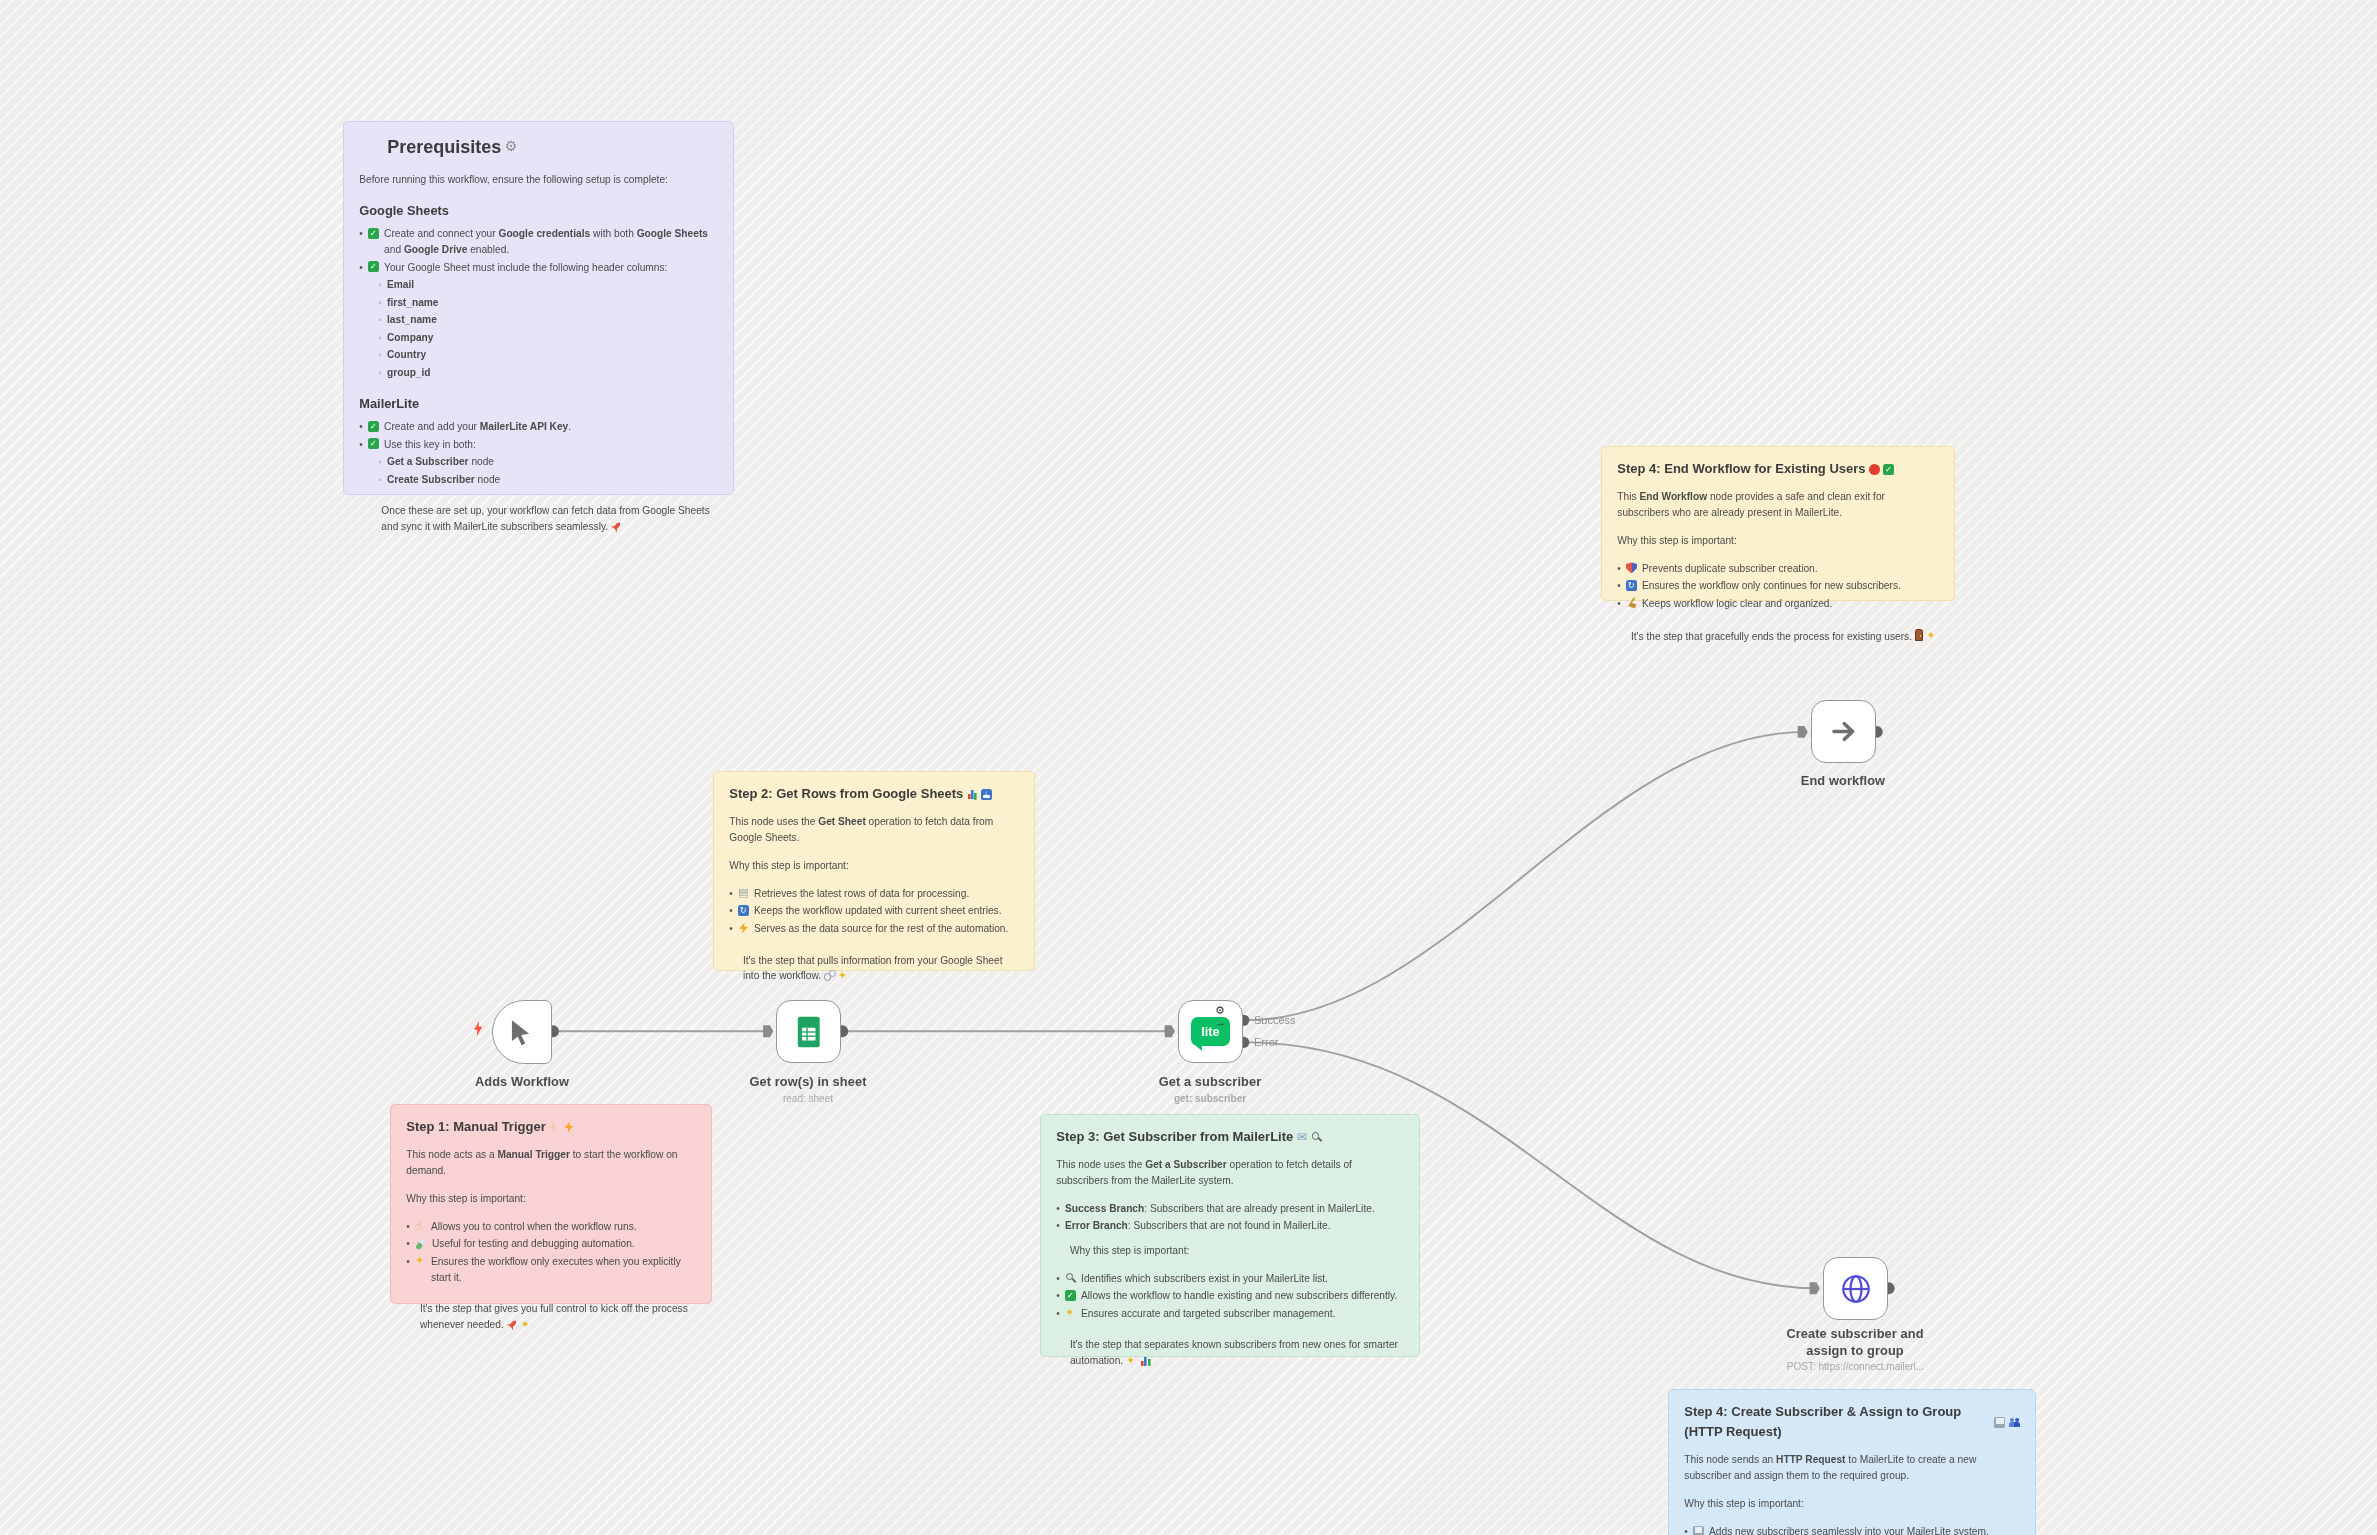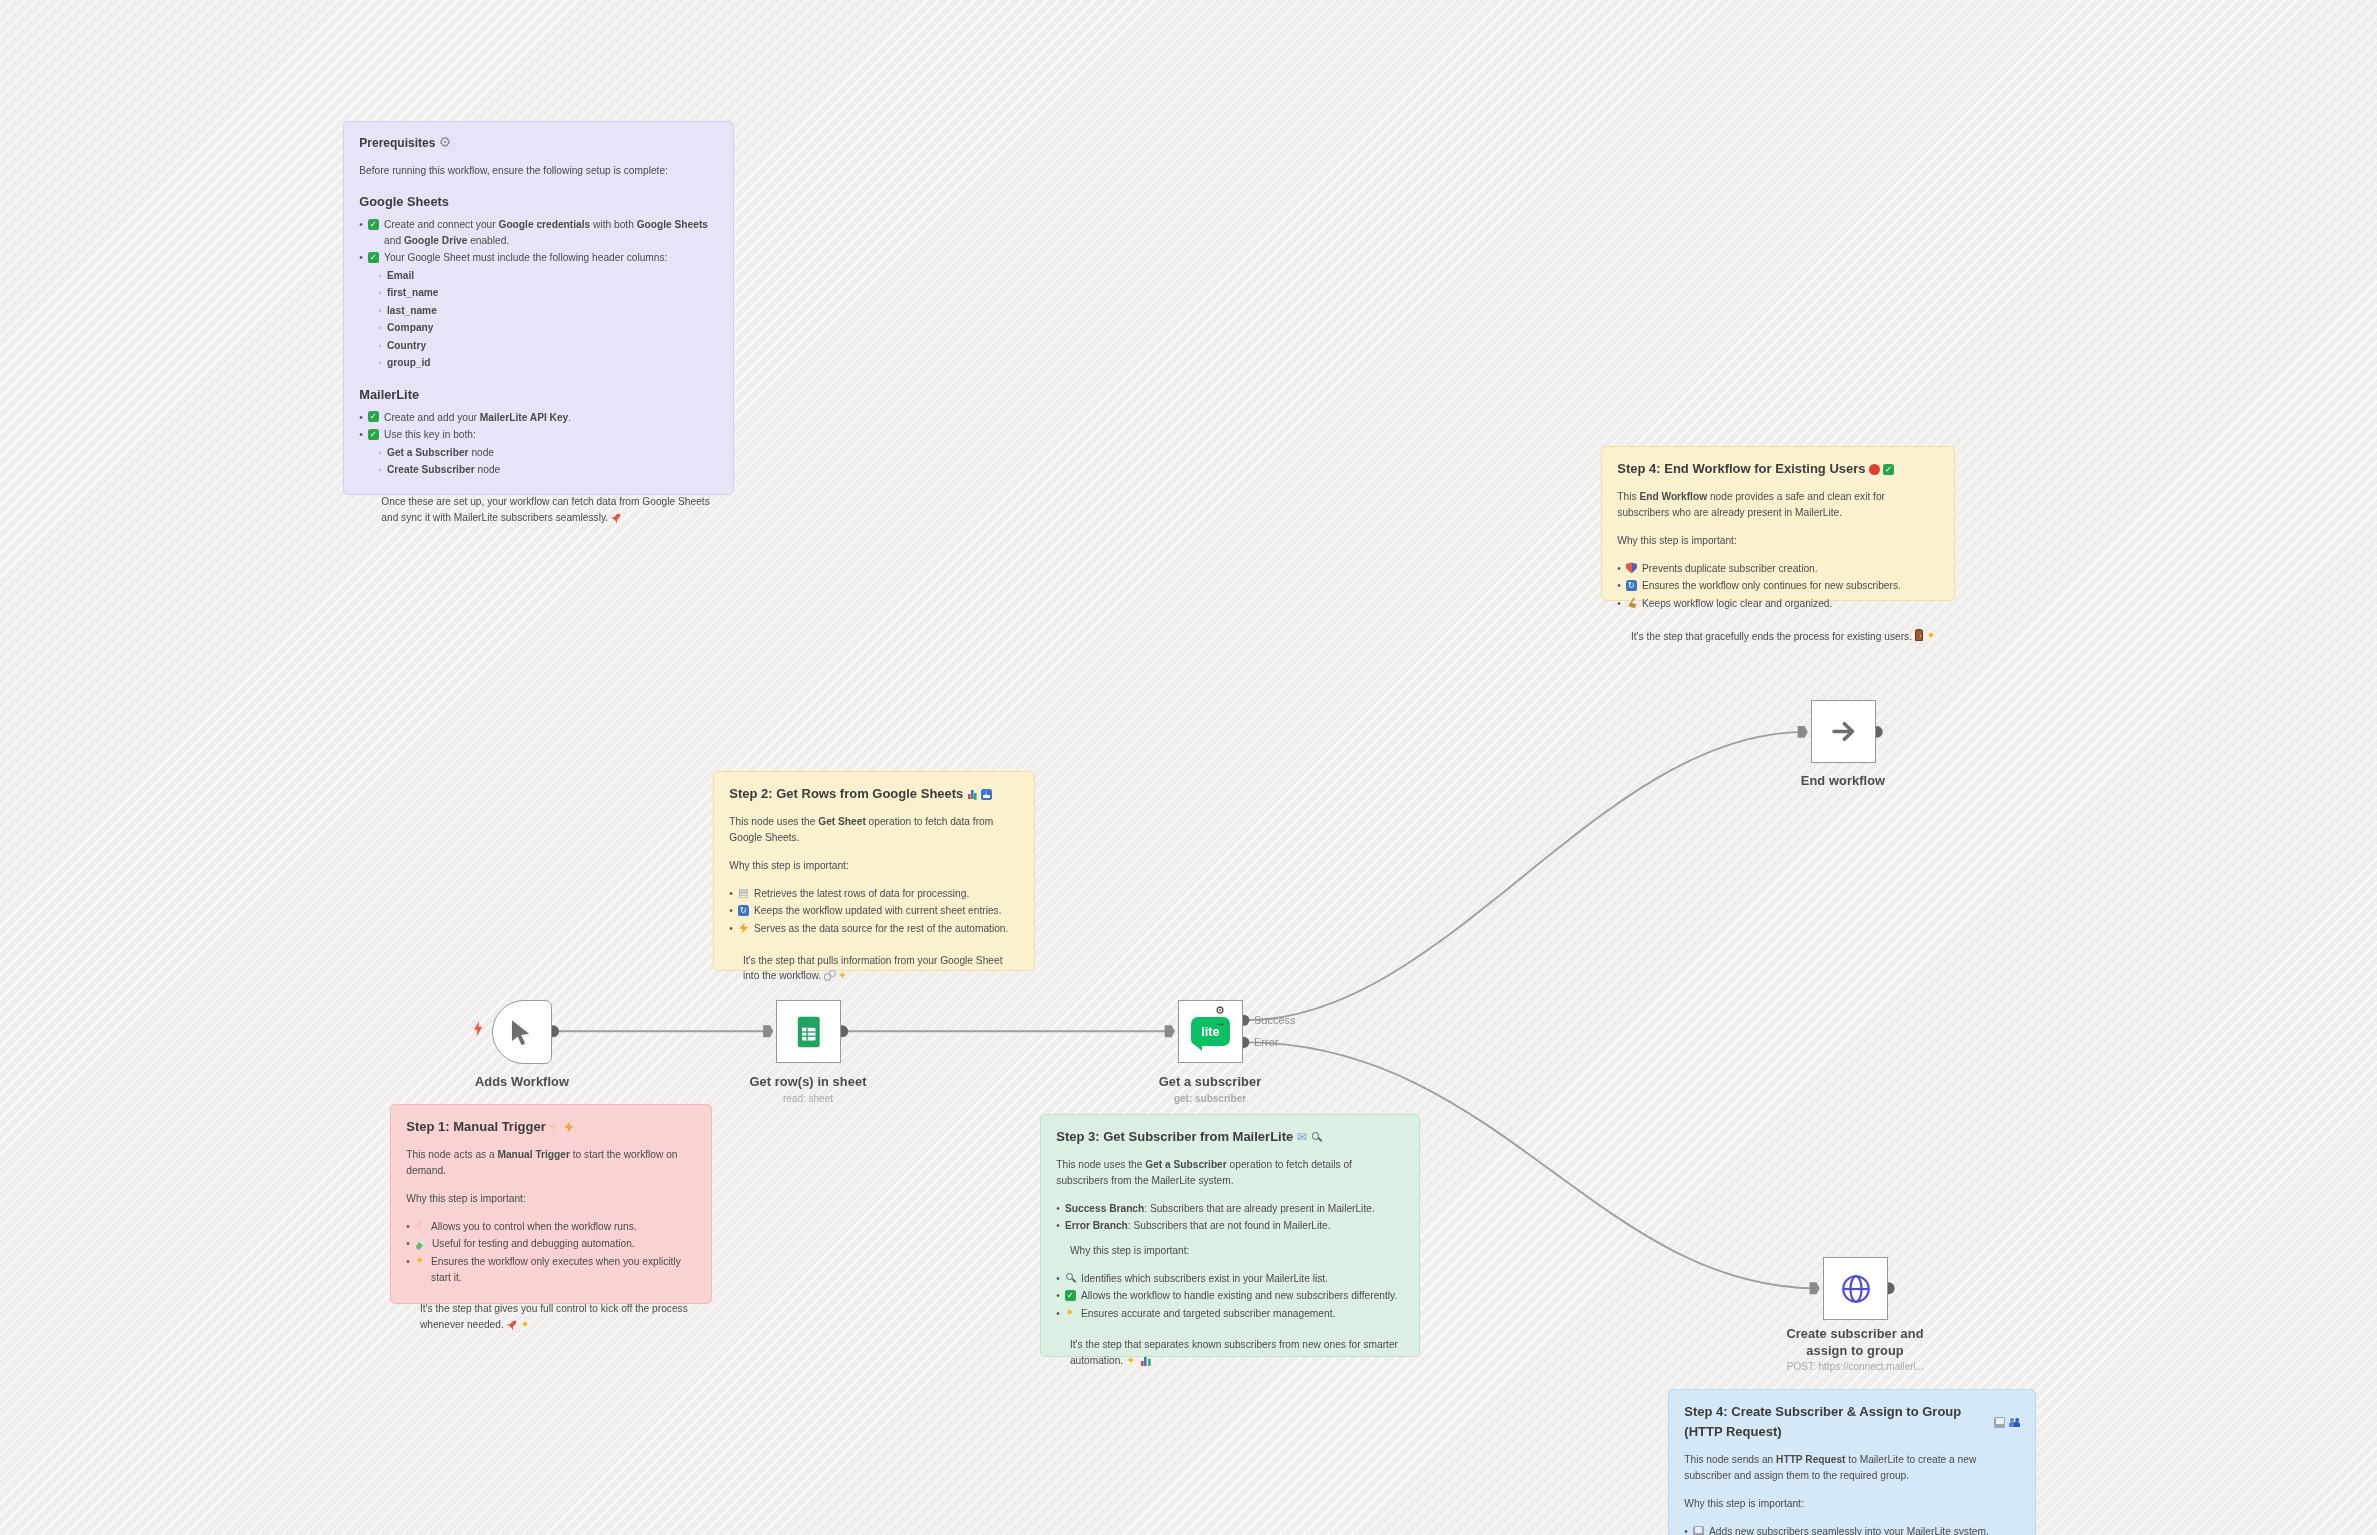--- a/index.html
+++ b/index.html
@@ -25,21 +25,21 @@
     padding:12px 15.3px;
     box-sizing:border-box;
     color:#4a4a4a;
     font-size:10.2px;
     line-height:1.55;
   }
   .note .note-title{
     font-weight:bold;color:#3b3b3b;font-size:13px;
     margin:0 0 10.2px 0;display:flex;align-items:center;gap:3.4px;
   }
-  .note.big .note-title{font-size:12px;}
+  .note.big .note-title{font-size:18px;margin-left:28px;}
   .note p{margin:0 0 12px 0;}
   .note h3{font-size:12.8px;color:#3b3b3b;margin:13.6px 0 5.1px 0;}
   .note ul{list-style:none;margin:0 0 8.5px 0;padding:0;}
   .note li{display:flex;align-items:flex-start;gap:5.1px;margin:1.7px 0;}
   .note li .dot{color:#555;flex:0 0 auto;}
   .note li .txt{flex:1;}
   .note li.sub{margin-left:19px;}
   .note li.sub .dot{color:#8a8a8a;}
   .note .outro{margin-left:13.6px;margin-bottom:0;margin-top:16px;}
   .note .indent{margin-left:13.6px;}
@@ -93,21 +93,21 @@
     box-shadow:5.1px 0 0 #2f55b8;}
   [data-icon="people"]::after{content:"";left:0;right:0;bottom:0.9px;height:4.3px;border-radius:2.6px 2.6px 0 0;
     background:linear-gradient(90deg,#5b7fd4 50%,#2f55b8 50%);}
   [data-icon="computer"]{background:#9aa5b1;border-radius:1.7px;}
   [data-icon="computer"]::before{content:"";left:1.7px;right:1.7px;top:1.7px;bottom:3.4px;background:#e8f0f6;}
   [data-icon="settings-arrow"]{width:22px;height:12px;}
   [data-icon="settings-arrow"]::before{content:"\2699\2009\2192";color:#2f2f2f;font-size:11px;font-weight:bold;line-height:12px;}
 
   
   .node{
-    position:absolute;background:#fff;border:1.7px solid #979797;border-radius:0;
+    position:absolute;background:#fff;border:1.7px solid #979797;border-radius:15px;
     display:flex;align-items:center;justify-content:center;
     box-sizing:border-box;
   }
   .node.trigger{border-radius:32px 6.8px 6.8px 32px;}
   .node-label{
     position:absolute;text-align:center;color:#4b4b4b;
     font-size:12.8px;font-weight:bold;letter-spacing:0.1px;
   }
   .node-sub{
     position:absolute;text-align:center;color:#a8a8a8;font-size:10px;

